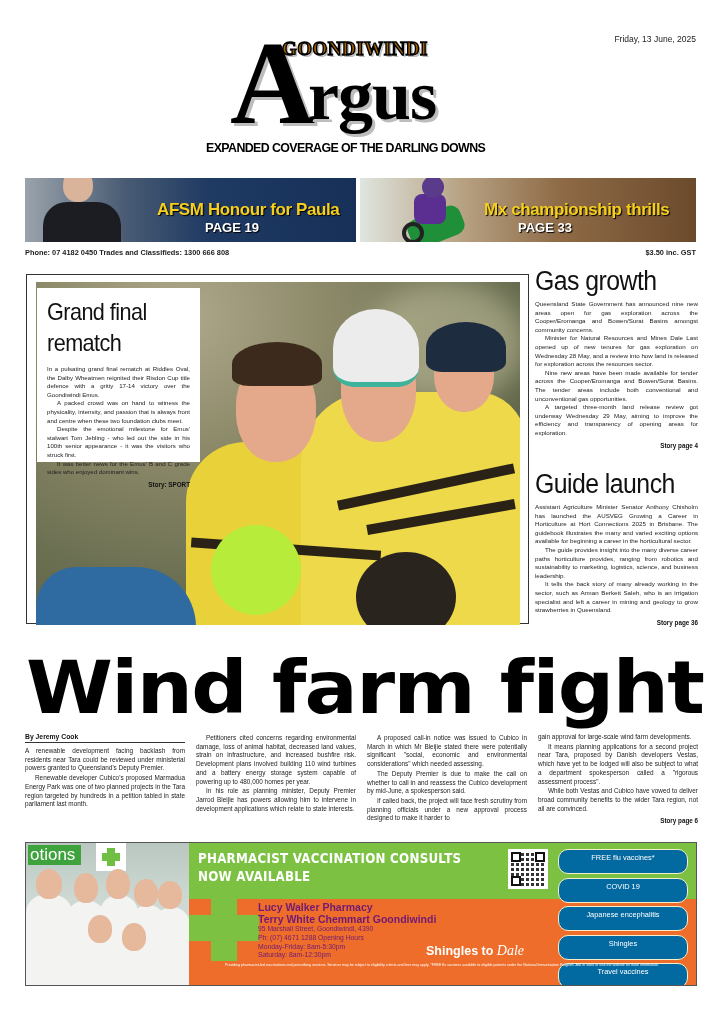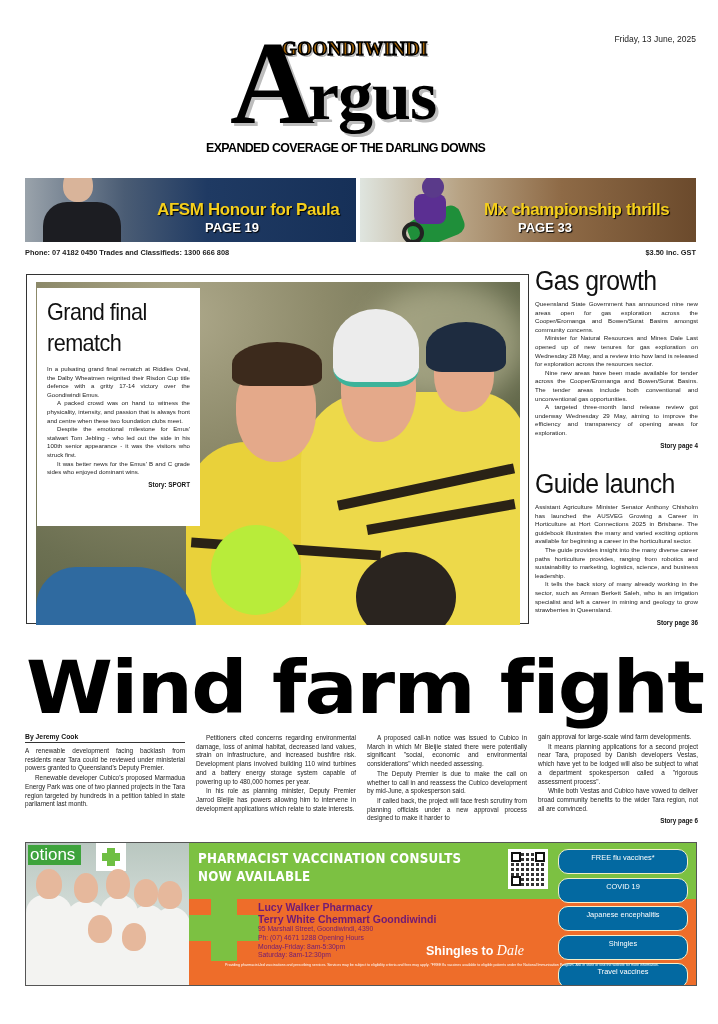--- a/index.html
+++ b/index.html
@@ -51,21 +51,21 @@
   .face { position: absolute; background: #e4a98a; border-radius: 42% 42% 48% 48%; }
   .f1 { left: 200px; top: 80px; width: 80px; height: 100px; }
   .f2 { left: 305px; top: 60px; width: 75px; height: 100px; }
   .f3 { left: 398px; top: 55px; width: 60px; height: 75px; }
   .hair1 { position: absolute; left: 196px; top: 60px; width: 90px; height: 44px; border-radius: 50% 50% 20% 20%; background: #3c2a1c; }
   .scrumcap-white { position: absolute; left: 297px; top: 27px; width: 86px; height: 78px; border-radius: 50% 50% 25% 25%; background: #ececec; border-bottom: 5px solid #3cb39a; }
   .scrumcap-navy { position: absolute; left: 390px; top: 40px; width: 80px; height: 50px; border-radius: 50% 50% 20% 20%; background: #1e2c40; }
   .scrumcap-green { position: absolute; left: 175px; top: 243px; width: 90px; height: 90px; border-radius: 50%; background: #b8ec3a; }
   .dark-head { position: absolute; left: 320px; top: 270px; width: 100px; height: 90px; border-radius: 50%; background: #2a241f; }
   .blue-jersey { position: absolute; left: 0; top: 285px; width: 160px; height: 70px; border-radius: 40px 60px 0 0; background: #2f6aa0; }
-  .lead-box { position: absolute; left: 37px; top: 288px; width: 163px; height: 238px; background: #fff; padding: 8px 10px; }
+  .lead-box { position: absolute; left: 37px; top: 288px; width: 163px; height: 174px; background: #fff; padding: 8px 10px; }
   .lead-box h2 { font-family: "Liberation Sans", sans-serif; font-weight: normal; font-size: 24px; line-height: 31px; letter-spacing: -0.6px; color: #111; transform: scaleX(0.9); transform-origin: left; width: 160px; }
   .lead-box .body p { font-size: 6.1px; line-height: 8.6px; text-align: justify; color: #222; }
   .lead-box .body p + p { text-indent: 10px; }
   .lead-box .body { margin-top: 7px; }
   .story-ref { text-align: right; font-weight: bold; font-size: 6.3px; margin-top: 4px; color: #111; }
   .caption { position: absolute; left: 9px; top: 629px; font-size: 6.6px; color: #222; }
 
   
   .side { position: absolute; left: 535px; width: 163px; }
   .side h2 { font-family: "Liberation Sans", sans-serif; font-weight: normal; font-size: 27px; line-height: 30px; letter-spacing: -0.6px; color: #111; transform: scaleX(0.92); transform-origin: left; white-space: nowrap; }

